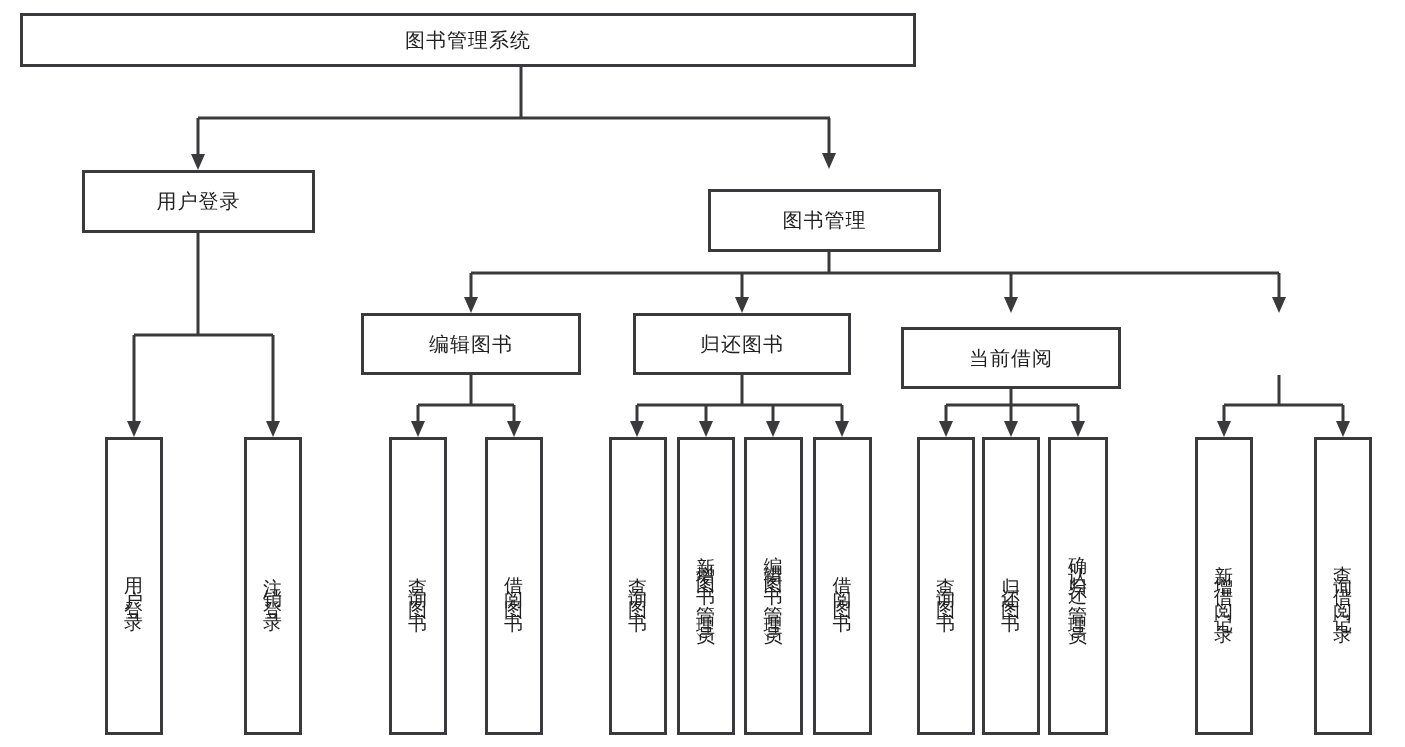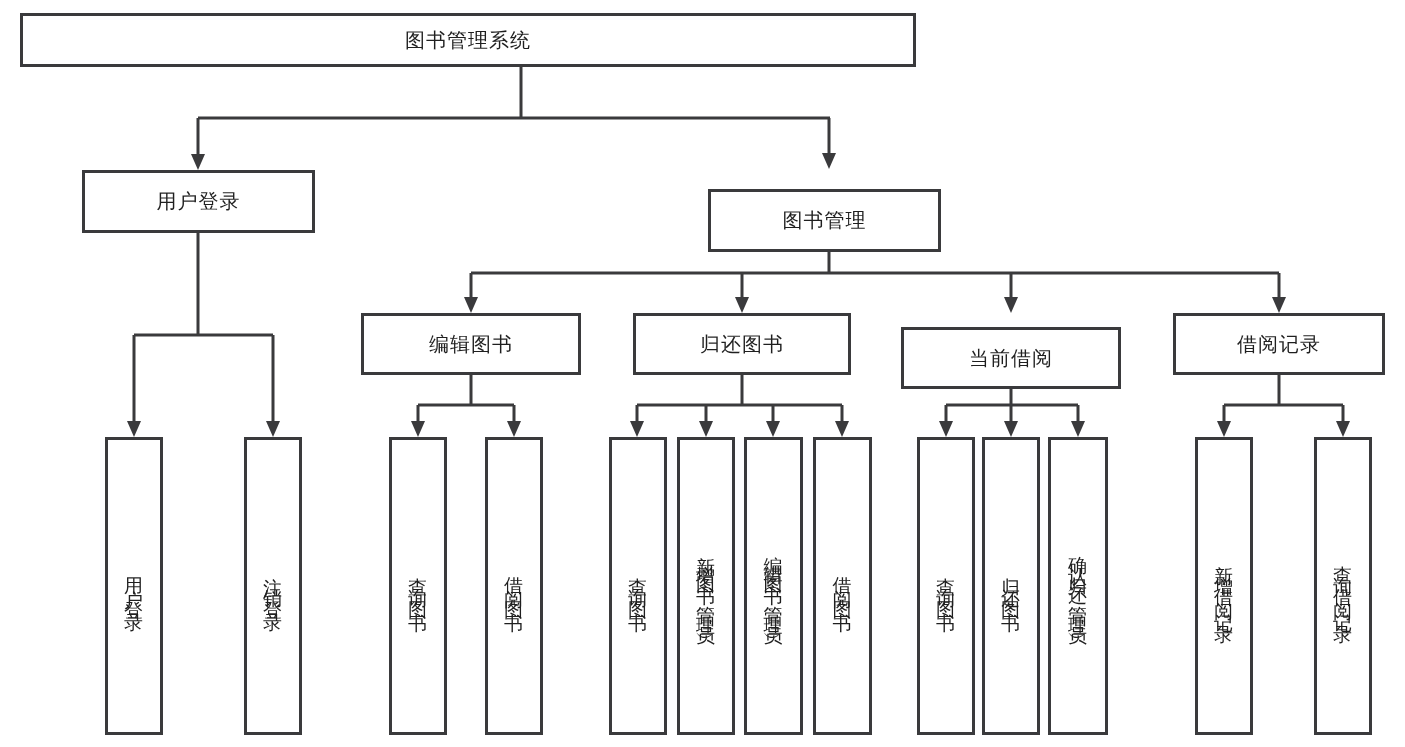--- a/index.html
+++ b/index.html
@@ -139,21 +139,20 @@
   </svg>
 
   <div class="box root-box">图书管理系统</div>
 
   <div class="box lvl2-login">用户登录</div>
   <div class="box lvl2-mgmt">图书管理</div>
 
   <div class="box lvl3-a">编辑图书</div>
   <div class="box lvl3-b">归还图书</div>
   <div class="box lvl3-c">当前借阅</div>
-  <div class="box lvl3-d">借阅记录</div>
 
   <div class="vbox v1">
     <span>用户登录</span>
   </div>
   <div class="vbox v2">
     <span>注销登录</span>
   </div>
 
   <div class="vbox v3">
     <span>查询图书</span>

